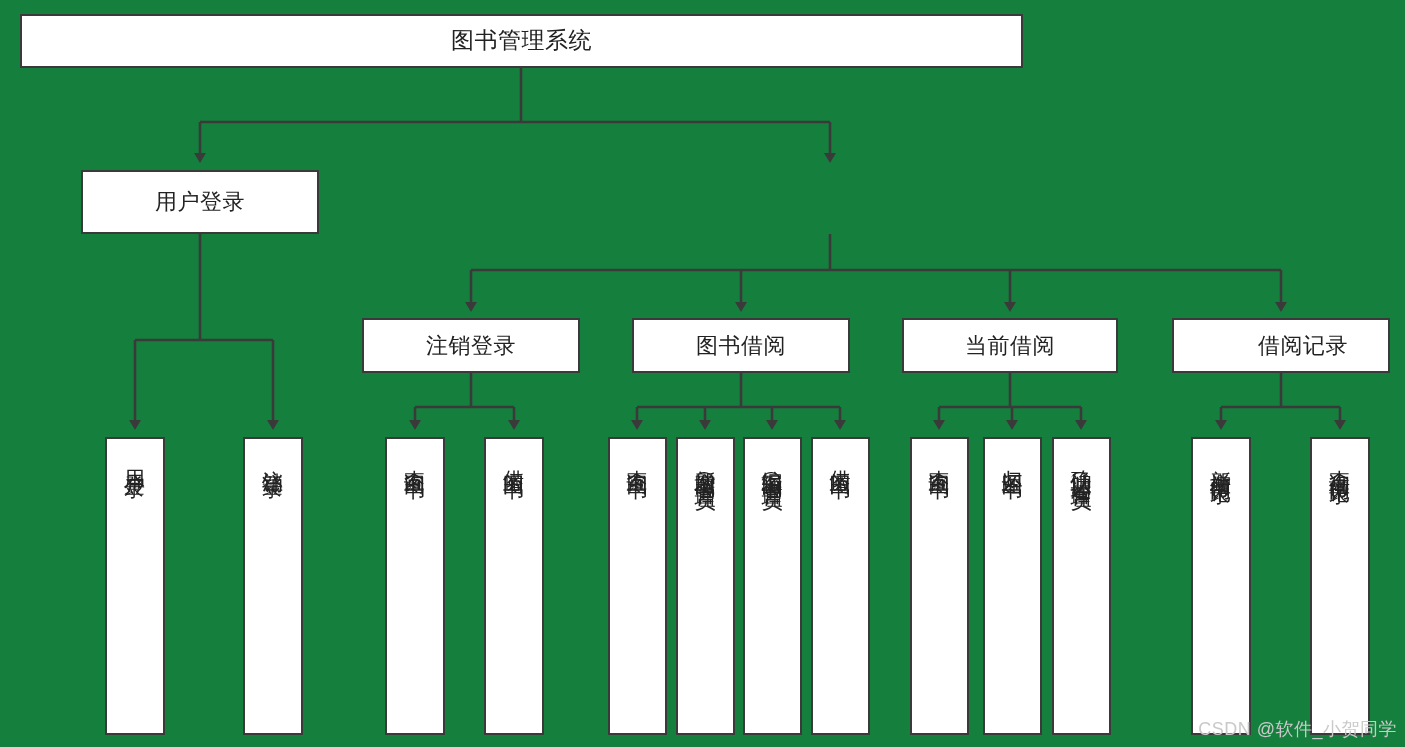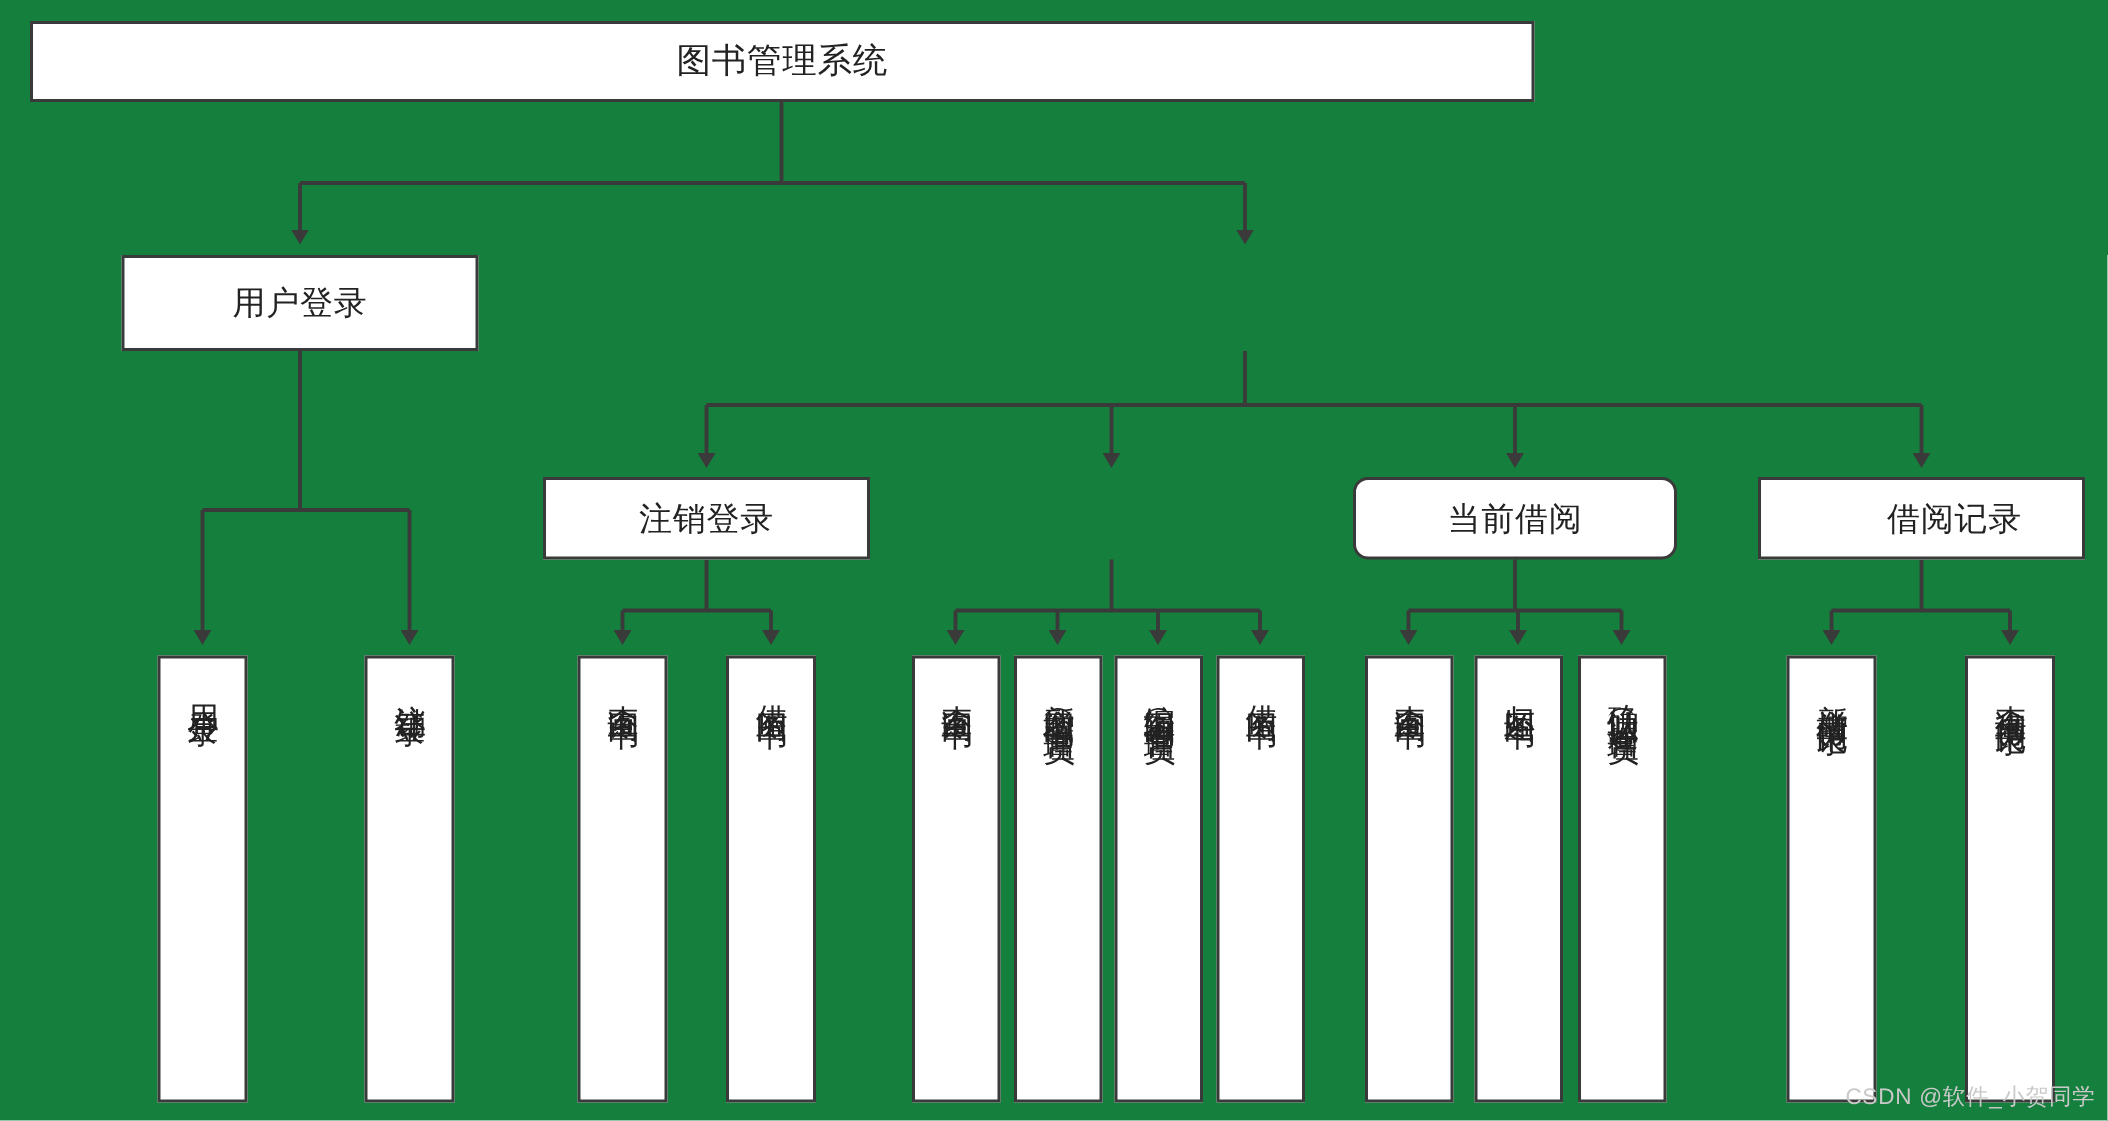--- a/index.html
+++ b/index.html
@@ -62,21 +62,21 @@
     text-orientation: upright;
     font-size: 21px;
     letter-spacing: 3px;
     line-height: 1;
     white-space: nowrap;
   }
   .watermark {
     position: absolute;
     right: 8px;
     bottom: 6px;
-    font-size: 15px;
+    font-size: 18px;
     color: #c9c9c9;
     letter-spacing: 0.5px;
     z-index: 5;
     user-select: none;
     white-space: nowrap;
   }
 </style>
 </head>
 <body>
 
@@ -136,21 +136,24 @@
     <span class="label">图书管理系统</span>
   </div>
 
   <div class="node horiz" style="left: 81px; top: 170px; width: 238px; height: 64px;">
     <span class="label">用户登录</span>
   </div>
 
   <div class="node horiz" style="left: 362px; top: 318px; width: 218px; height: 55px;">
     <span class="label">注销登录</span>
   </div>
-  <div class="node horiz" style="left: 902px; top: 318px; width: 216px; height: 55px; border-radius: 10px;">
+  <div class="node horiz" style="left: 632px; top: 318px; width: 218px; height: 55px;">
+    <span class="label">图书借阅</span>
+  </div>
+  <div class="node horiz" style="left: 902px; top: 318px; width: 216px; height: 55px;">
     <span class="label">当前借阅</span>
   </div>
   <div class="node horiz" style="left: 1172px; top: 318px; width: 218px; height: 55px; padding-left: 44px;">
     <span class="label">借阅记录</span>
   </div>
 
   <div class="node vert" style="left: 105px; top: 437px; width: 60px; height: 298px;">
     <span class="label">用户登录</span>
   </div>
   <div class="node vert" style="left: 243px; top: 437px; width: 60px; height: 298px;">

